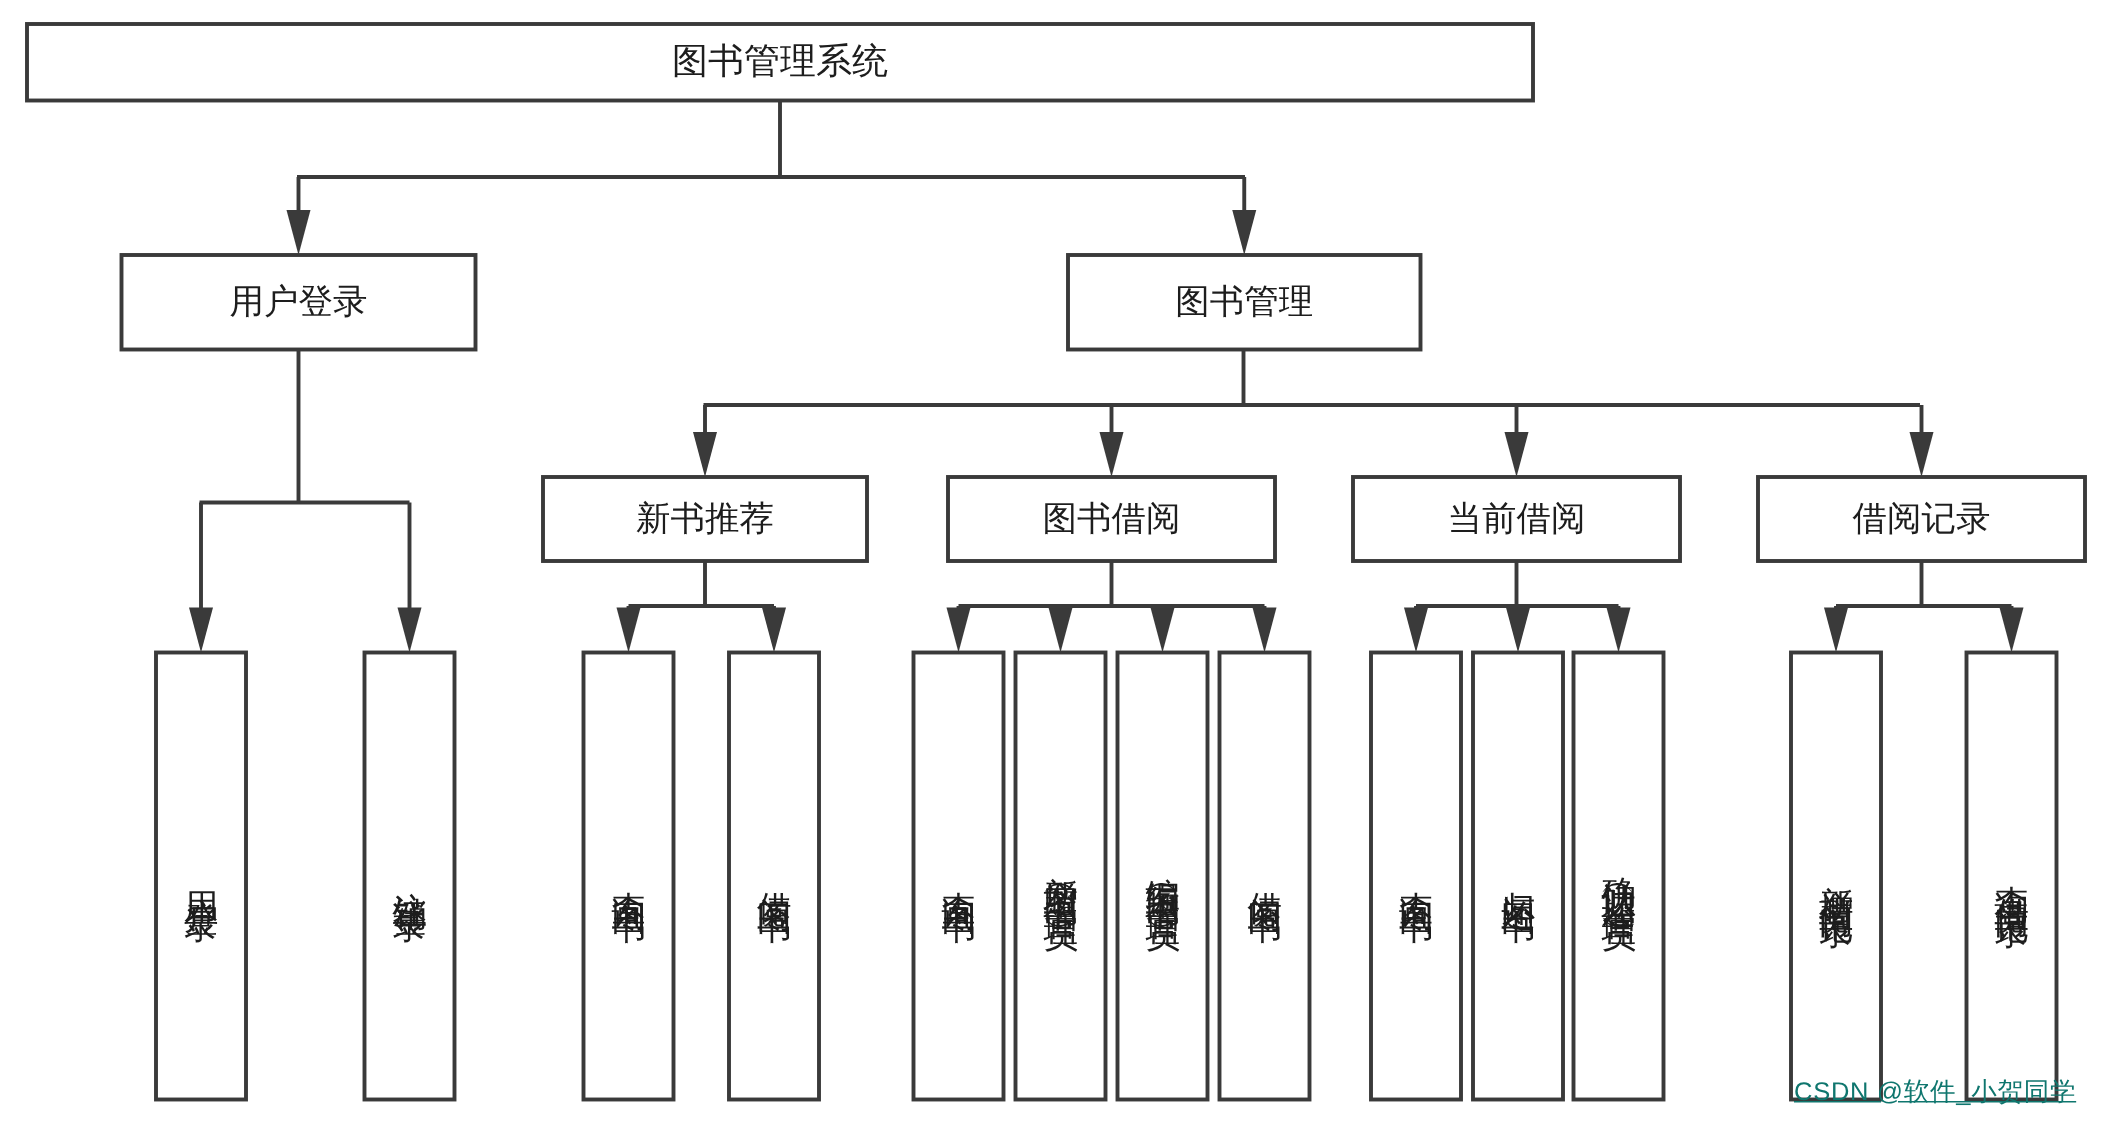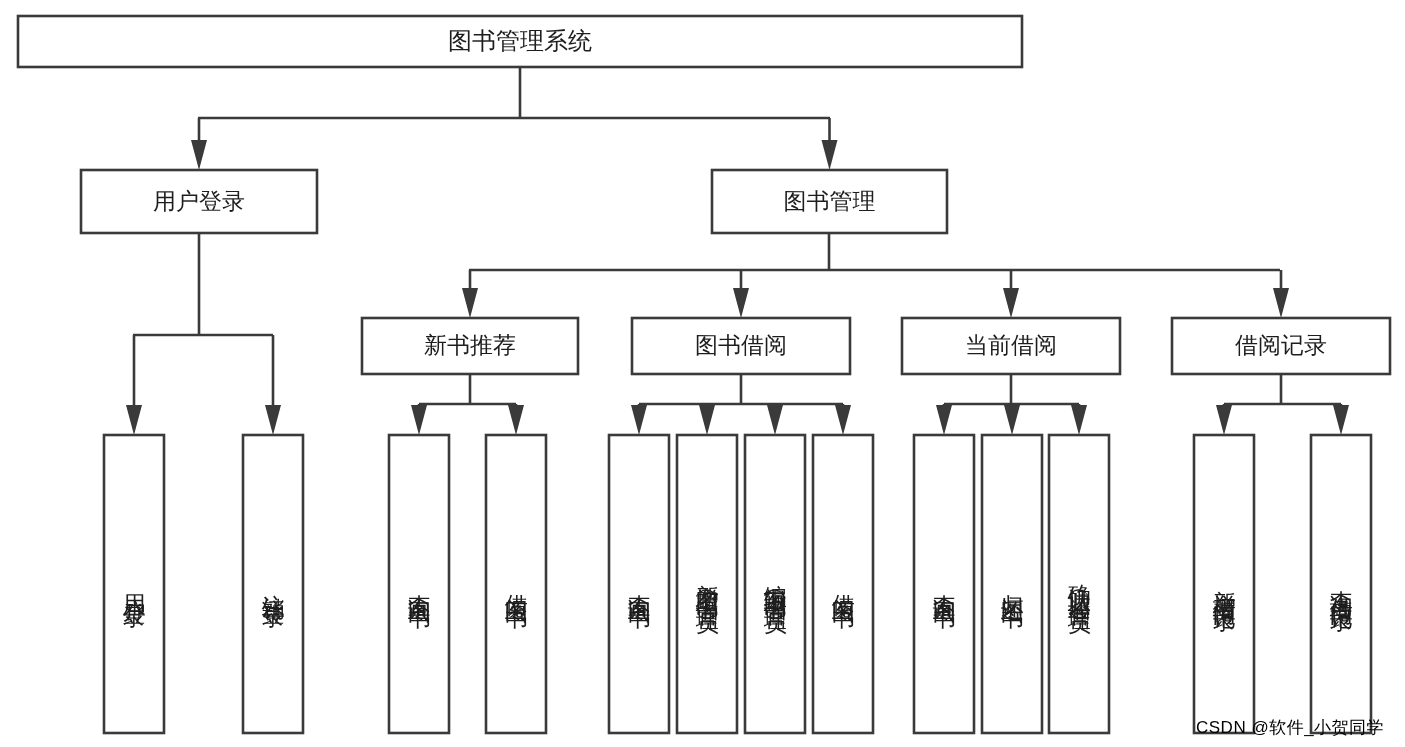--- a/index.html
+++ b/index.html
@@ -67,23 +67,24 @@
     align-items: center;
     justify-content: center;
     text-align: center;
     pointer-events: none;
     box-sizing: border-box;
   }
   .watermark {
     position: absolute;
     font-family: "Liberation Sans", "DejaVu Sans", sans-serif;
     font-size: 17px;
-    color: #000000;
+    color: #0f766e;
     white-space: nowrap;
     letter-spacing: 0.5px;
+    text-decoration: underline;
   }
 </style>
 </head>
 <body>
 
 <div id="diagram-root">
 
   <svg class="diagram-canvas" viewBox="0 0 1405 747" xmlns="http://www.w3.org/2000/svg">
     <g id="connectors-layer">
         <g>

